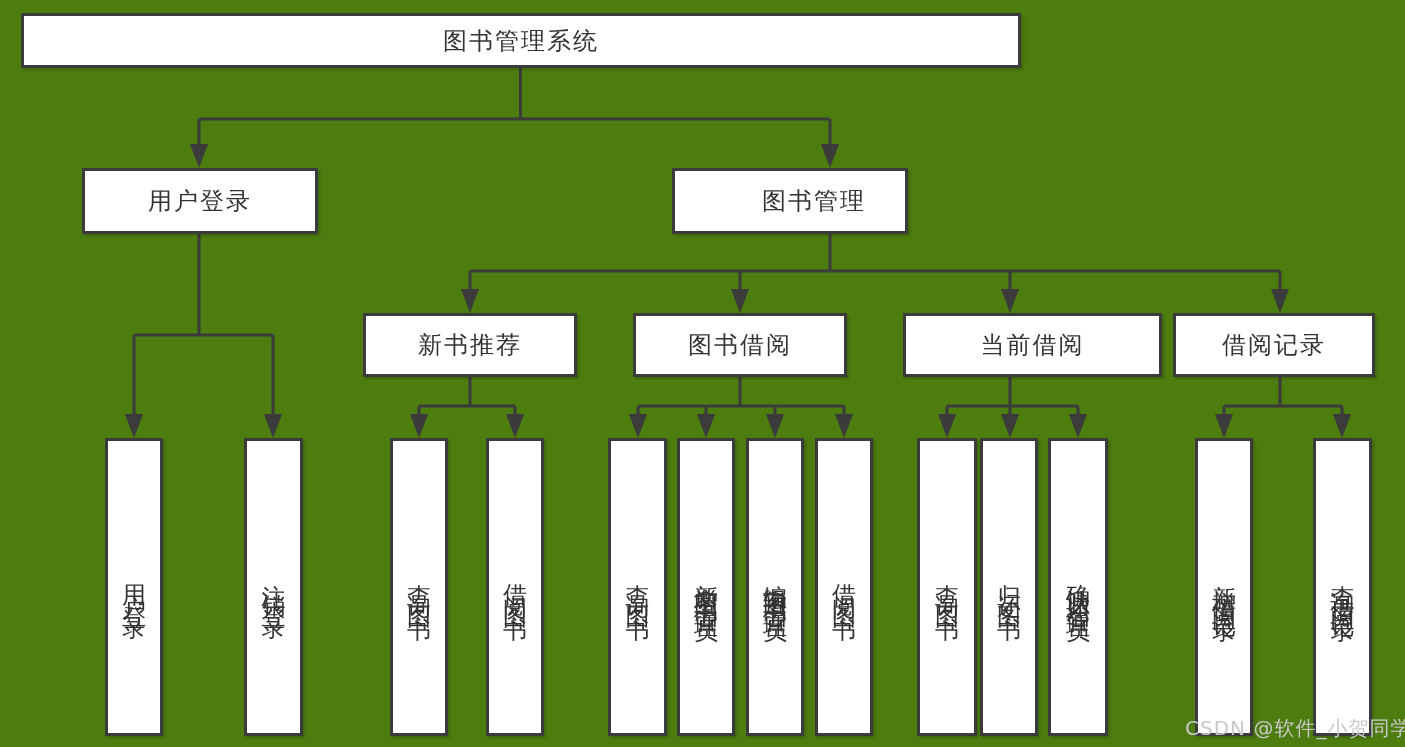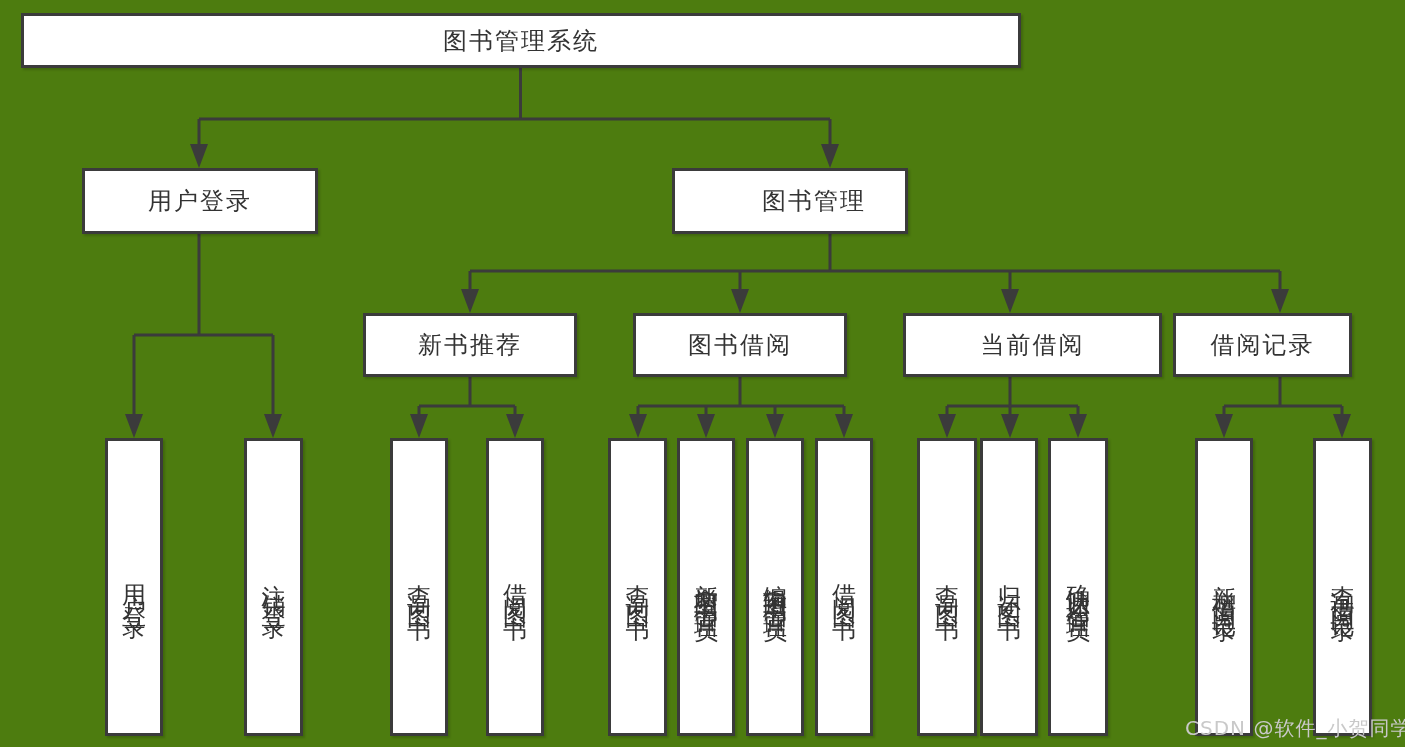--- a/index.html
+++ b/index.html
@@ -48,21 +48,21 @@
 
   
   #n-root   { left: 21px;  top: 13px;  width: 1000px; height: 55px; }
   
   #n-login  { left: 82px;  top: 168px; width: 236px; height: 66px; }
   #n-mgmt   { left: 672px; top: 168px; width: 236px; height: 66px; padding-left: 48px; }
   
   #n-l3-0   { left: 363px;  top: 313px; width: 214px; height: 64px; }
   #n-l3-1   { left: 633px;  top: 313px; width: 214px; height: 64px; font-family: Liberation Serif, serif; }
   #n-l3-2   { left: 903px;  top: 313px; width: 259px; height: 64px; }
-  #n-l3-3   { left: 1173px; top: 313px; width: 179px; height: 64px; }
+  #n-l3-3   { left: 1173px; top: 313px; width: 202px; height: 64px; }
   
   .leaf { top: 438px; height: 298px; }
   #n-leaf-0  { left: 105px;  width: 58px; }
   #n-leaf-1  { left: 244px;  width: 59px; }
   #n-leaf-2  { left: 390px;  width: 58px; }
   #n-leaf-3  { left: 486px;  width: 58px; }
   #n-leaf-4  { left: 608px;  width: 59px; }
   #n-leaf-5  { left: 677px;  width: 58px; }
   #n-leaf-6  { left: 746px;  width: 58px; }
   #n-leaf-7  { left: 815px;  width: 58px; }

